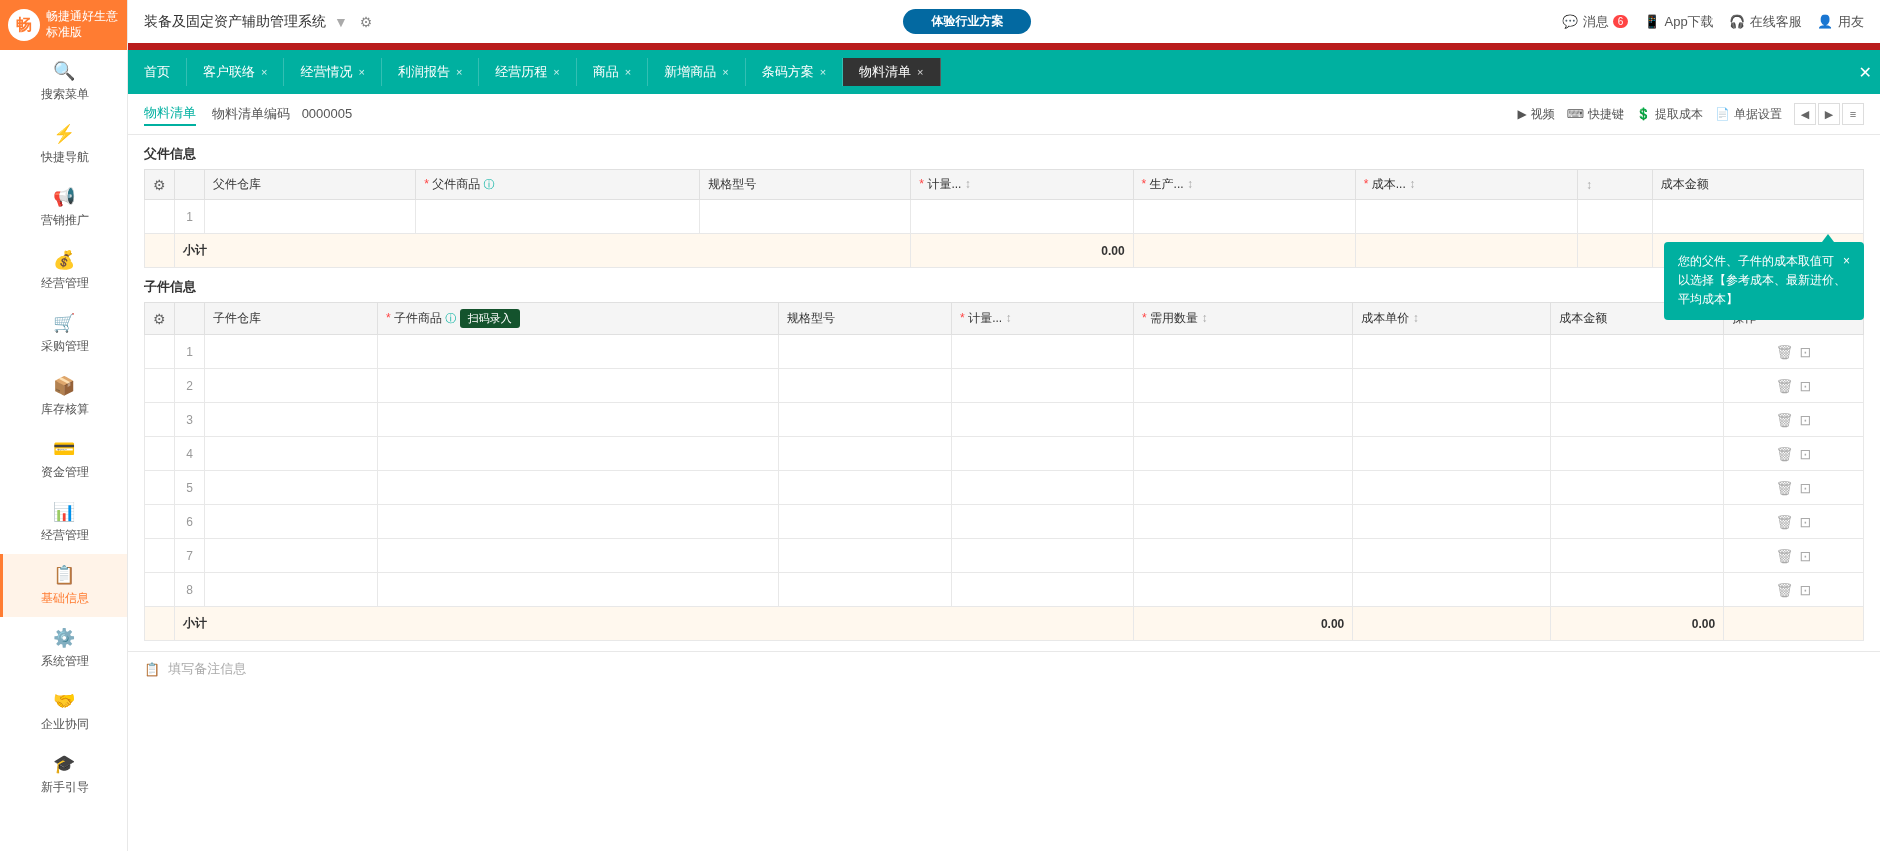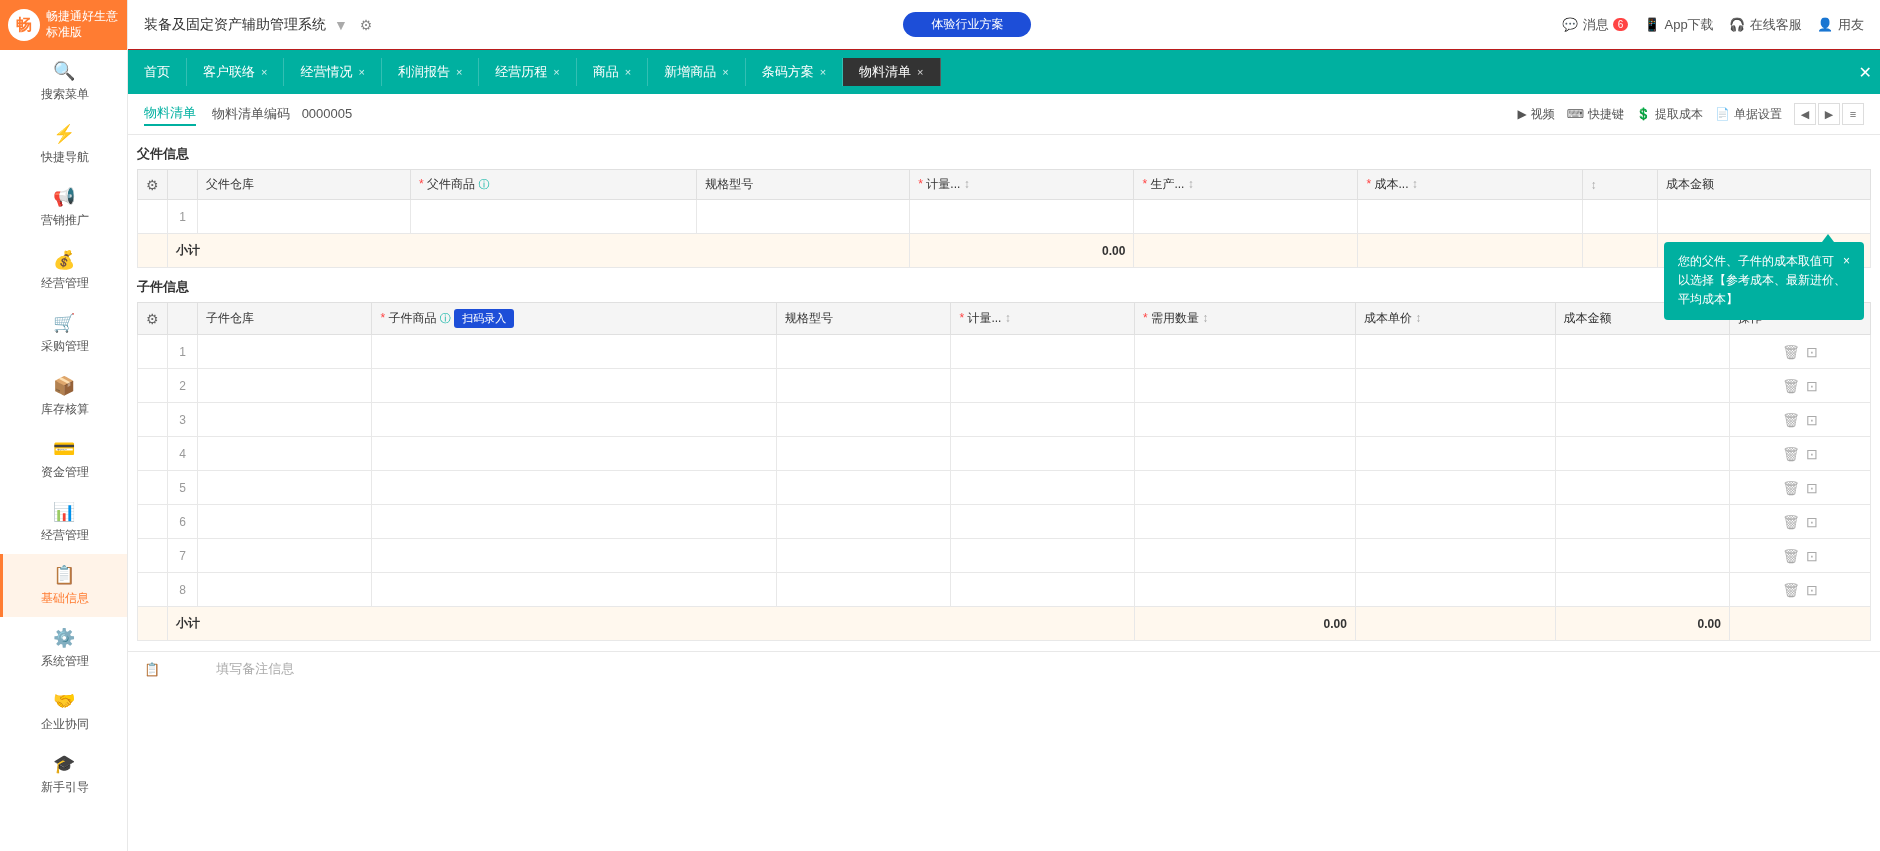--- a/index.html
+++ b/index.html
@@ -54,28 +54,28 @@
     .main { flex: 1; display: flex; flex-direction: column; overflow: hidden; }
 
     
     .top-header {
       background: #fff;
       height: 50px;
       display: flex;
       align-items: center;
       justify-content: space-between;
       padding: 0 16px;
-      border-bottom: 1px solid #b91c1c;
+      border-bottom: 7px solid #b91c1c;
       flex-shrink: 0;
     }
     .system-title { display: flex; align-items: center; gap: 8px; font-size: 14px; color: #333; }
     .header-right { display: flex; align-items: center; gap: 16px; font-size: 13px; color: #555; }
     .header-btn { display: flex; align-items: center; gap: 4px; cursor: pointer; color: #555; }
     .badge { background: #ff4444; color: #fff; border-radius: 10px; font-size: 10px; padding: 1px 5px; }
-    .trial-btn { background: #1d4ed8; color: #fff; border: none; border-radius: 16px; padding: 4px 28px; cursor: pointer; font-size: 12px; }
+    .trial-btn { background: #0369a1; color: #fff; border: none; border-radius: 16px; padding: 4px 28px; cursor: pointer; font-size: 12px; font-weight: bold; }
 
     
     .nav-tabs {
       background: #00b0a0;
       height: 44px;
       display: flex;
       align-items: center;
       padding: 0;
       flex-shrink: 0;
       overflow-x: auto;
@@ -110,21 +110,21 @@
       padding: 8px 16px;
       border-bottom: 1px solid #e8e8e8;
       gap: 16px;
     }
     .sub-tab { font-size: 13px; color: #555; cursor: pointer; padding: 2px 0; }
     .sub-tab.active { color: #00b0a0; border-bottom: 2px solid #00b0a0; }
     .sub-header-right { margin-left: auto; display: flex; align-items: center; gap: 12px; font-size: 12px; color: #555; }
     .sub-header-btn { display: flex; align-items: center; gap: 4px; cursor: pointer; color: #555; }
 
     
-    .section { margin: 10px 9px; }
+    .section { margin: 10px 16px; }
     .section-title { font-size: 13px; font-weight: bold; color: #333; margin-bottom: 6px; }
 
     
     .data-table { width: 100%; border-collapse: collapse; font-size: 12px; }
     .data-table th {
       background: #f5f5f5;
       border: 1px solid #e0e0e0;
       padding: 6px 8px;
       text-align: left;
       color: #333;
@@ -136,21 +136,21 @@
       padding: 4px 8px;
       height: 34px;
       color: #333;
     }
     .data-table .row-num { color: #999; width: 30px; text-align: center; }
     .data-table .subtotal-row { background: #fff8ee; }
     .data-table .subtotal-row td { font-weight: bold; }
     .required-star { color: #ff4444; }
 
     
-    .scan-btn { background: #1d4ed8; color: #fff; border: none; border-radius: 3px; padding: 2px 8px; font-size: 11px; cursor: pointer; }
+    .scan-btn { background: #14532d; color: #fff; border: none; border-radius: 3px; padding: 2px 8px; font-size: 11px; cursor: pointer; }
 
     
     .action-icons { display: flex; gap: 6px; justify-content: center; }
     .action-icon { color: #aaa; cursor: pointer; font-size: 14px; }
 
     
     .tooltip-box {
       position: absolute;
       top: 148px;
       right: 16px;
@@ -615,21 +615,21 @@
             <td></td>
             <td style="text-align:right;">0.00</td>
             <td></td>
           </tr>
         </tbody>
       </table>
     </div>
 
     <div class="bottom-bar">
       <span>📋</span>
-      <span style="color:#aaa; cursor:pointer;margin-left:48px;">填写备注信息</span>
+      <span style="color:#aaa; cursor:pointer;">填写备注信息</span>
     </div>
 
     <div class="tooltip-box">
       <span class="tooltip-close">×</span>
       <span>您的父件、子件的成本取值可以选择【参考成本、最新进价、平均成本】</span>
     </div>
 
   </div>
 </div>
 

